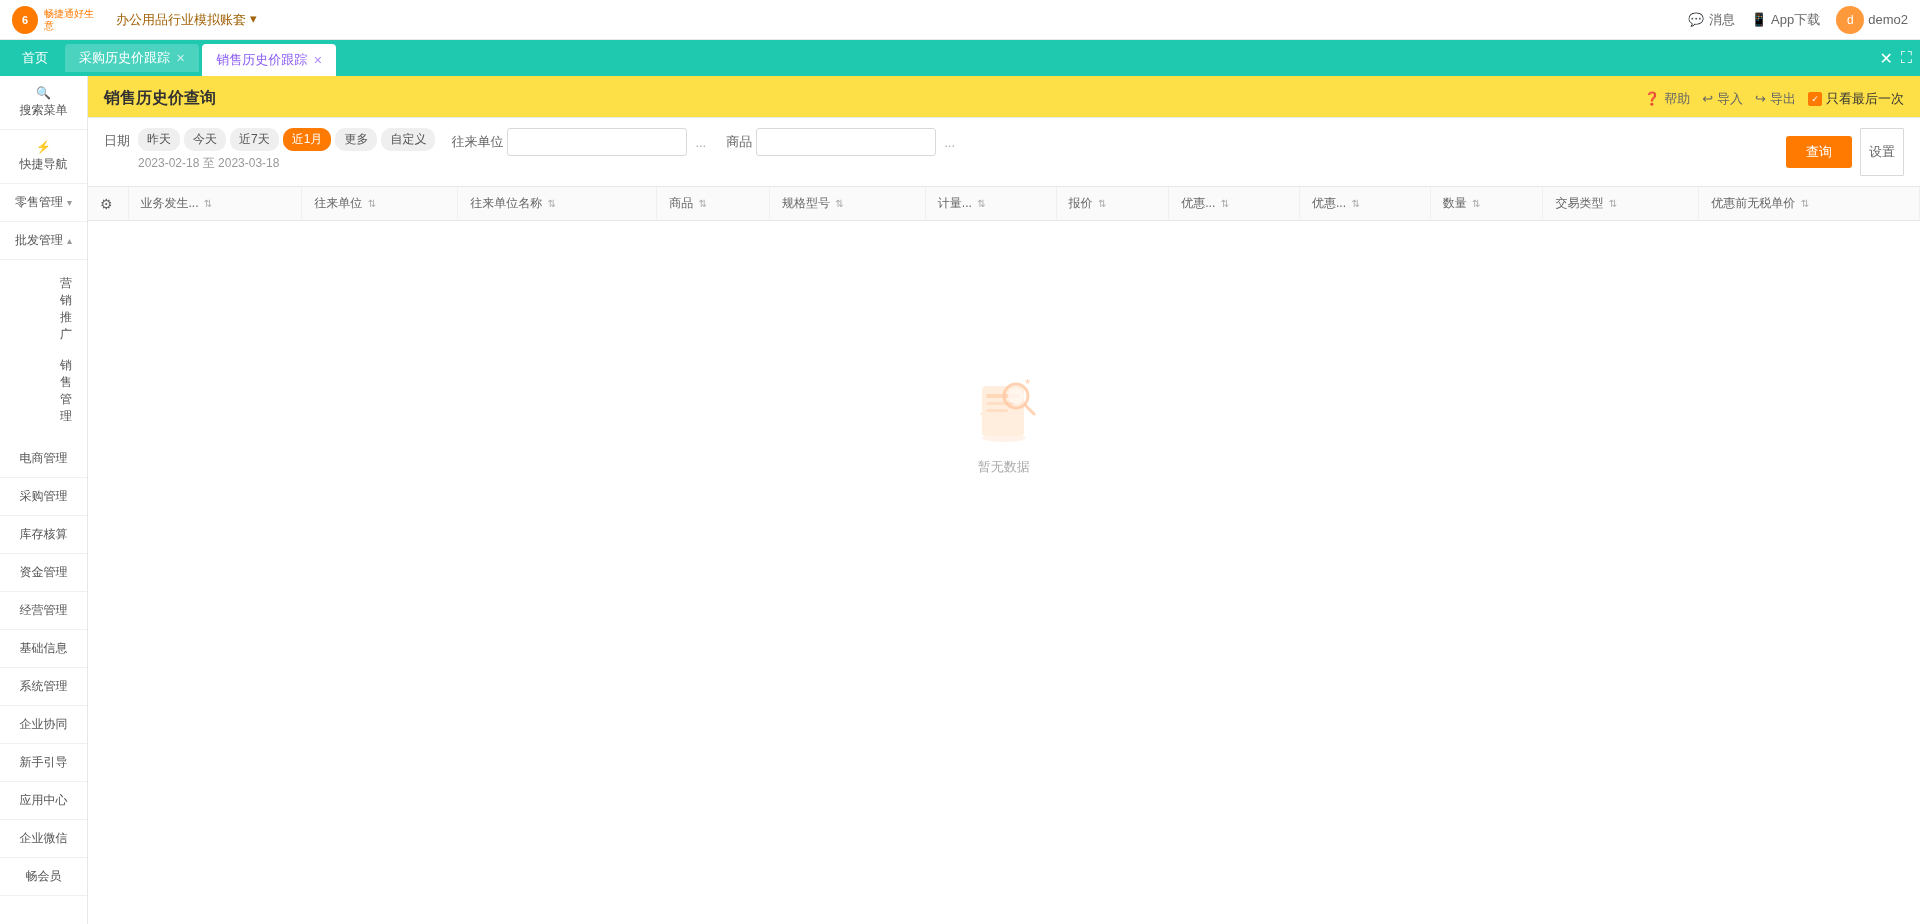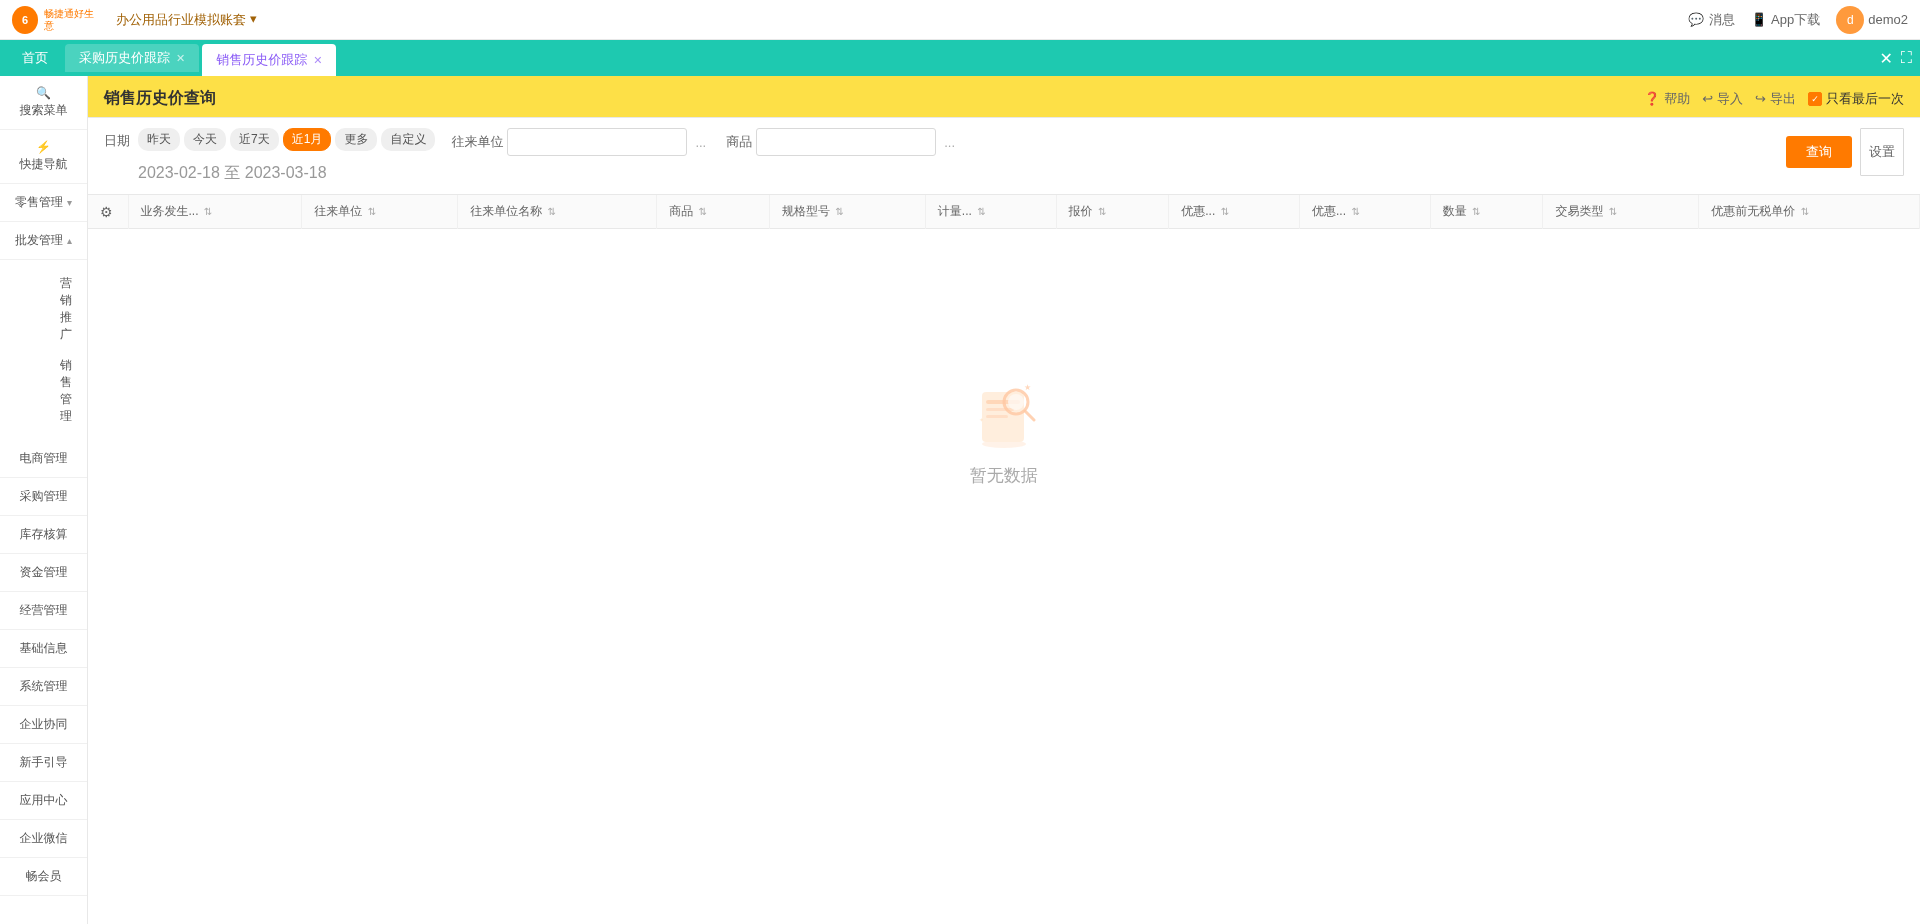--- a/index.html
+++ b/index.html
@@ -115,21 +115,21 @@
     .filter-label { font-size: 13px; color: #666; padding-top: 4px; }
     .filter-dates { display: flex; flex-direction: column; gap: 4px; }
     .date-btns { display: flex; gap: 4px; }
     .date-btn {
       padding: 2px 8px; border-radius: 10px; font-size: 12px; cursor: pointer;
       border: 1px solid transparent; color: #555;
     }
     .date-btn.active {
       background: #ff7a00; color: #fff; border-color: #ff7a00;
     }
-    .date-range { font-size: 16px; color: #999; margin-top: 8px; }
+    .date-range { font-size: 12px; color: #999; }
     .filter-input-group { display: flex; align-items: center; gap: 4px; }
     .filter-input-label { font-size: 13px; color: #666; }
     .filter-input {
       width: 180px; height: 28px; border: 1px solid #d9d9d9; border-radius: 3px;
       padding: 0 8px; font-size: 13px; color: #333; background: #fff;
     }
     .filter-dots { color: #aaa; font-size: 13px; padding: 0 4px; }
     .filter-actions { display: flex; align-items: center; gap: 8px; margin-left: auto; }
     .btn-query {
       height: 32px; padding: 0 20px; background: #ff7a00; color: #fff;
@@ -155,21 +155,21 @@
     .settings-icon { cursor: pointer; color: #666; font-size: 14px; }
 
     
     .empty-state {
       display: flex; flex-direction: column; align-items: center; justify-content: center;
       height: 400px; gap: 12px;
     }
     .empty-icon {
       width: 80px; height: 80px; position: relative;
     }
-    .empty-text { font-size: 17px; color: #aaa; }
+    .empty-text { font-size: 13px; color: #aaa; }
 
     
     .no-data-svg { opacity: 0.7; }
   </style>
 </head>
 <body>
 
 <div class="top-bar">
   <div class="logo-area">
     <div class="logo-circle">

